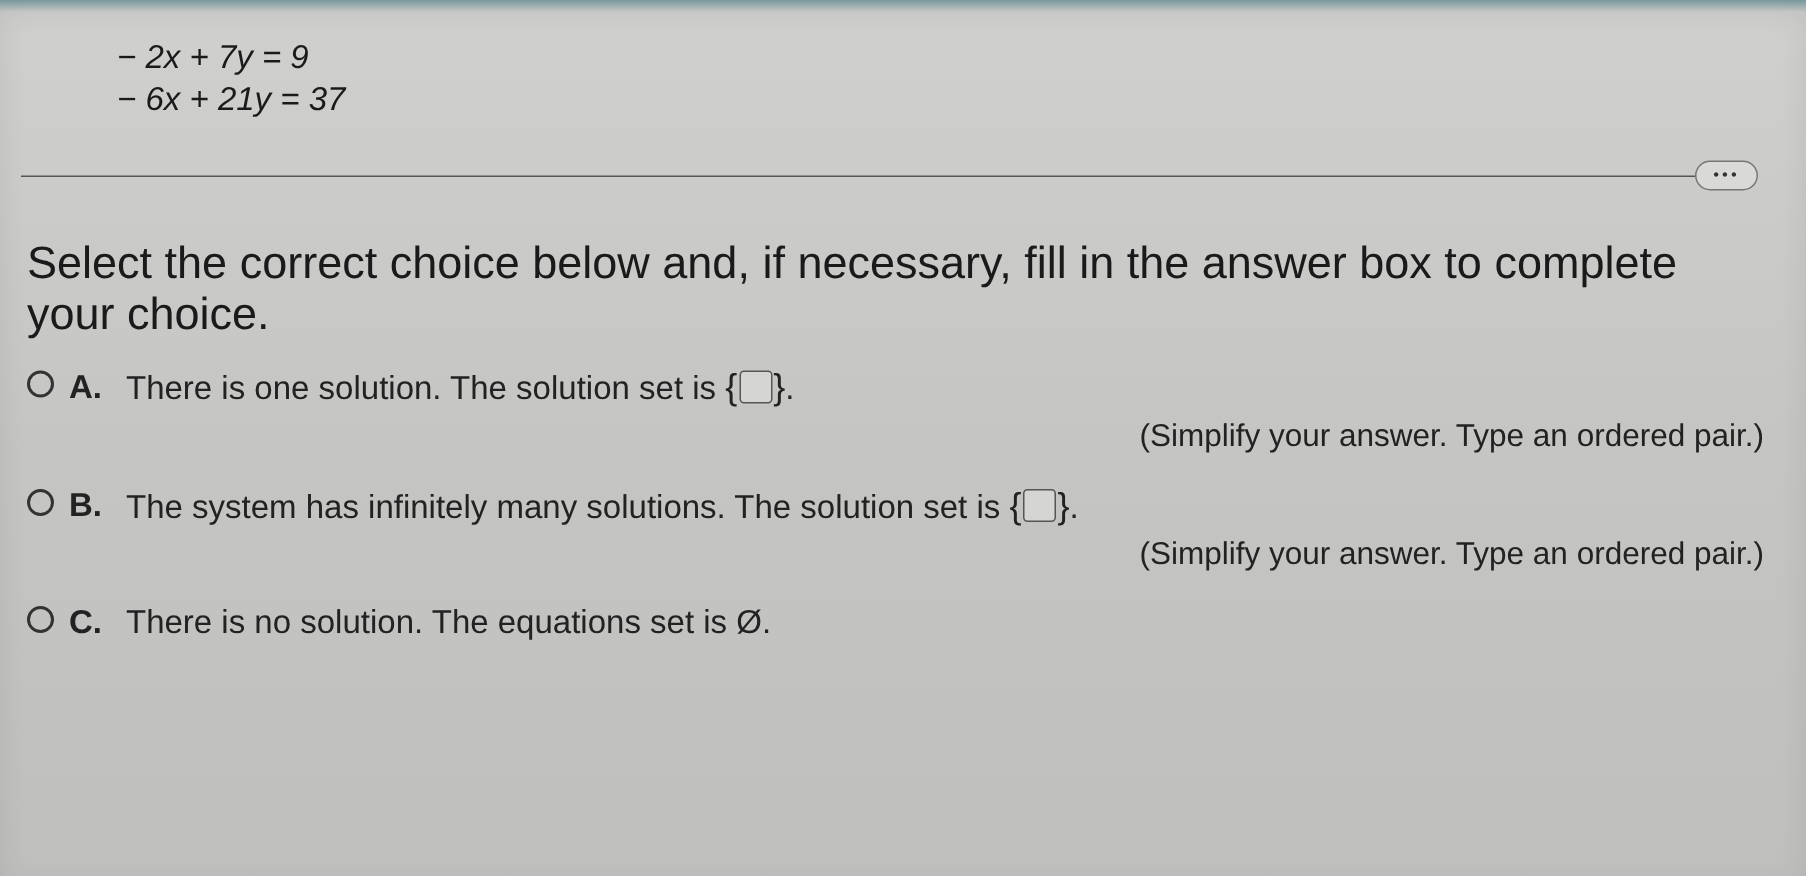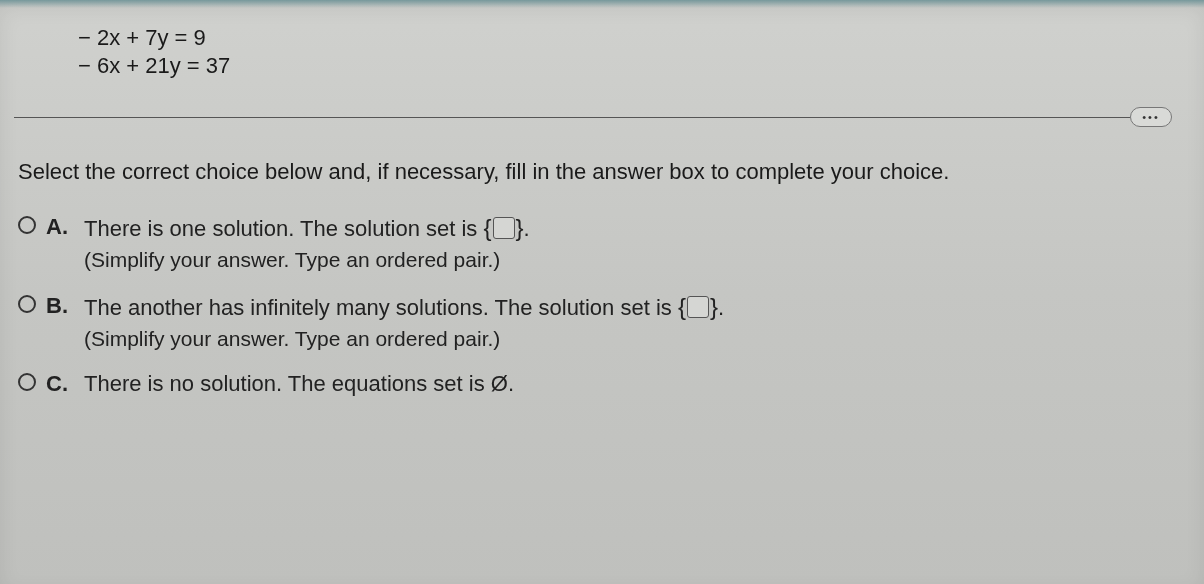--- a/index.html
+++ b/index.html
@@ -24,21 +24,21 @@
     margin-bottom: 18px;
     line-height: 1.3;
   }
   .equations {
     margin-left: 60px;
     font-size: 22px;
     line-height: 1.25;
     color: #1a1a1a;
     margin-bottom: 28px;
   }
-  .eqline { white-space: pre; }
+  .eqline { white-space: pre; font-style: italic; }
   .divider-wrap {
     position: relative;
     height: 22px;
     margin-bottom: 30px;
   }
   .divider {
     position: absolute;
     left: -4px; right: 46px;
     top: 10px;
     height: 1px;
@@ -51,23 +51,23 @@
     border: 1px solid #777;
     border-radius: 10px;
     background: #d9dad7;
     display: flex; align-items: center; justify-content: center;
     font-size: 11px;
     letter-spacing: 2px;
     color: #333;
     cursor: pointer;
   }
   .instruction {
-    font-size: 22px;
+    font-size: 30px;
     color: #1a1a1a;
-    margin-bottom: 27px;
+    margin-bottom: 16px;
   }
   .choices { display: flex; flex-direction: column; gap: 16px; }
   .choice {
     display: flex;
     align-items: flex-start;
     gap: 10px;
     font-size: 22px;
     line-height: 1.35;
     cursor: pointer;
   }
@@ -84,20 +84,21 @@
     margin-right: 6px;
     flex: 0 0 auto;
   }
   .choice-body { flex: 1 1 auto; }
   .choice-main { display: inline; }
   .choice-hint {
     display: block;
     font-size: 21px;
     color: #222;
     margin-top: 2px;
+    text-align: right;
   }
   .answer-box {
     display: inline-block;
     width: 22px; height: 22px;
     border: 1px solid #555;
     border-radius: 3px;
     background: #d5d6d3;
     vertical-align: -3px;
     margin: 0 1px;
   }
@@ -140,21 +141,21 @@
         </span>
         <span class="choice-hint">(Simplify your answer. Type an ordered pair.)</span>
       </span>
     </div>
 
     <div class="choice">
       <span class="radio"></span>
       <span class="choice-label">B.</span>
       <span class="choice-body">
         <span class="choice-main">
-          <span>The another has infinitely many solutions. The solution set is </span><span class="brace">{</span><span class="answer-box"></span><span class="brace">}</span><span>.</span>
+          <span>The system has infinitely many solutions. The solution set is </span><span class="brace">{</span><span class="answer-box"></span><span class="brace">}</span><span>.</span>
         </span>
         <span class="choice-hint">(Simplify your answer. Type an ordered pair.)</span>
       </span>
     </div>
 
     <div class="choice">
       <span class="radio"></span>
       <span class="choice-label">C.</span>
       <span class="choice-body">
         <span>There is no solution. The equations set is Ø.</span>

